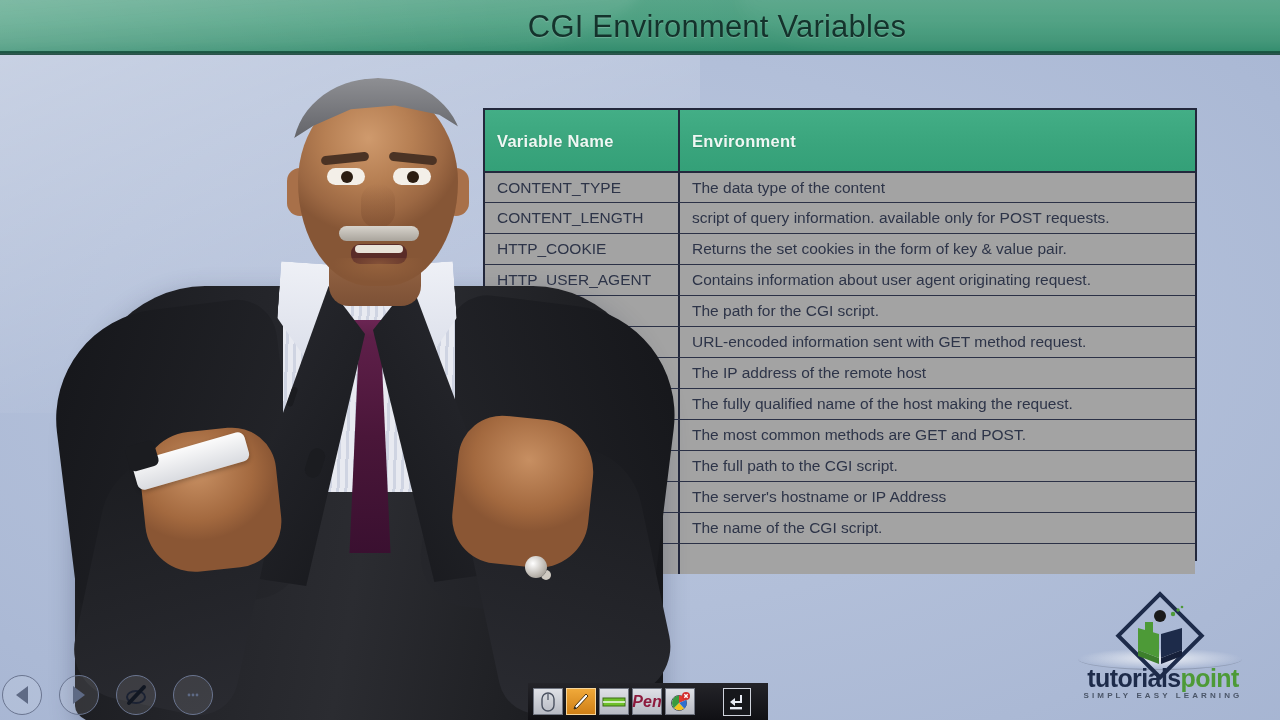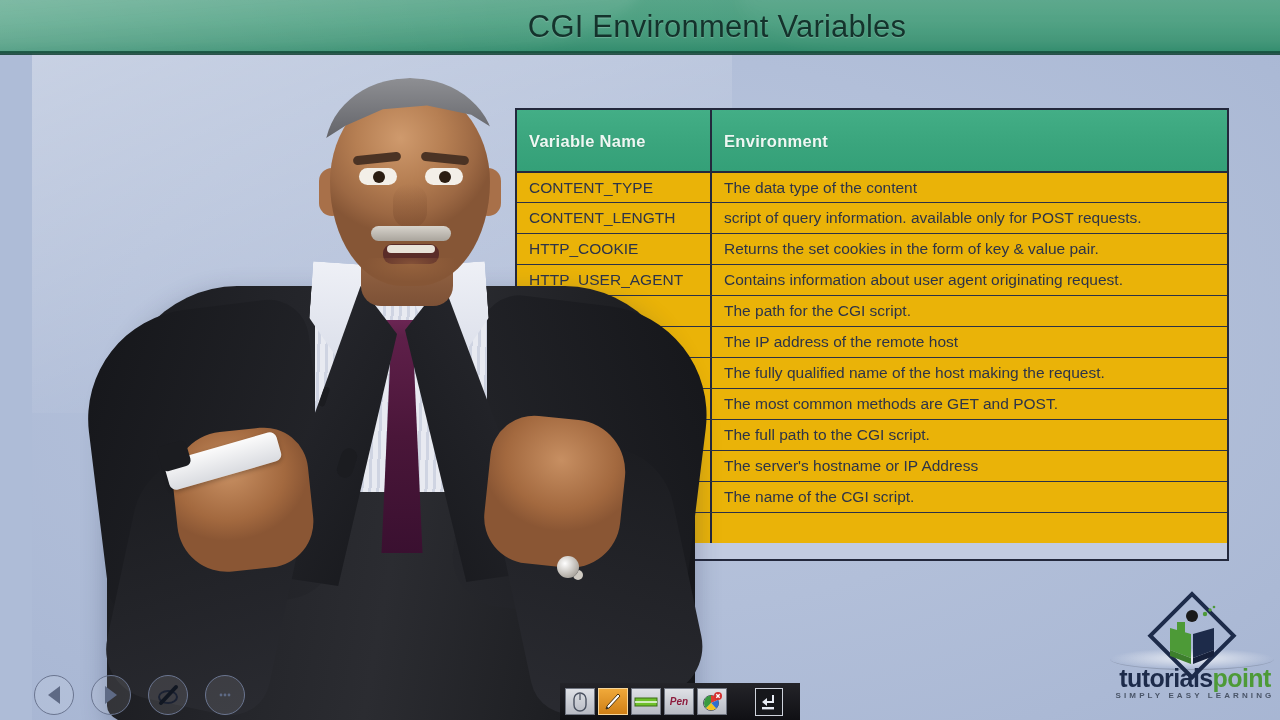--- a/index.html
+++ b/index.html
@@ -4,21 +4,21 @@
 <style>
   * { margin:0; padding:0; box-sizing:border-box; }
   html,body { width:1280px; height:720px; overflow:hidden; }
   body {
     font-family:"Liberation Sans", sans-serif;
     background:#aebcd7;
     position:relative;
   }
 
   
-  #stage { position:absolute; inset:0; overflow:hidden;margin-left:32px; }
+  #stage { position:absolute; inset:0; overflow:hidden; }
 
   
   #banner {
     position:absolute; left:0; top:0; width:1280px; height:53px;
     background:
       linear-gradient(100deg, rgba(255,255,255,.13) 0%, rgba(255,255,255,.02) 38%, rgba(255,255,255,0) 62%),
       linear-gradient(180deg, #55a487 0%, #4b9f80 42%, #3f9576 78%, #2f8a6b 100%);
     overflow:hidden;
   }
   #banner .swoosh {
@@ -71,21 +71,21 @@
   .t-head {
     height:61px;
     background:linear-gradient(180deg,#43ae86 0%,#3aa57d 55%,#34a078 100%);
   }
   .t-head .c1, .t-head .c2 {
     color:#eef7f3; font-weight:bold; font-size:16.5px;
     letter-spacing:.3px; display:flex; align-items:center;
     padding-left:12px; padding-top:2px;
     text-shadow:0 1px 1px rgba(0,0,0,.16);
   }
-  .t-body-row { height:31px; background:#eab308; }
+  .t-body-row { height:31px; background:#a3a3a3; }
   .t-body-row .c1, .t-body-row .c2 {
     color:#2d3448; font-size:15.5px; display:flex; align-items:center;
     padding-left:12px;
   }
   .c1 { width:195px; flex:0 0 195px; border-right:2px solid #23283c; height:100%; }
   .c2 { flex:1; height:100%; }
   .t-body-row + .t-body-row { border-top:1.6px solid #2b3146; }
   .t-head + .t-body-row { border-top:2px solid #23283c; }
   .t-body-row:last-child { border-bottom:none; }
   .row-blank .c1, .row-blank .c2 { color:transparent; }
@@ -272,21 +272,21 @@
   .tb {
     width:30px; height:27px; border:1px solid #6f7480;
     display:flex; align-items:center; justify-content:center;
     background:linear-gradient(180deg,#dfe1e6,#b7bac3);
   }
   .tb.active { background:linear-gradient(180deg,#f0a93a,#cf7f16); border-color:#f6d59a; }
   .tb-arrow {
     width:28px; height:28px; border:1.4px solid #cfd3dc;
     background:#16171b; display:flex; align-items:center; justify-content:center;
   }
-  .tb-txt { font-size:10px; font-weight:bold; color:#8d1b3d; font-style:italic; }
+  .tb-txt { font-size:16px; font-weight:bold; color:#8d1b3d; font-style:italic; }
 </style>
 </head>
 <body>
 
 <div id="stage">
 
   <div id="wall">
     <div class="sheen"></div>
   </div>
 
@@ -309,20 +309,24 @@
       <div class="c1">HTTP_COOKIE</div>
       <div class="c2">Returns the set cookies in the form of key &amp; value pair.</div>
     </div>
     <div class="t-row t-body-row">
       <div class="c1">HTTP_USER_AGENT</div>
       <div class="c2">Contains information about user agent originating request.</div>
     </div>
     <div class="t-row t-body-row">
       <div class="c1">PATH_INFO</div>
       <div class="c2">The path for the CGI script.</div>
+    </div>
+    <div class="t-row t-body-row">
+      <div class="c1">QUERY_STRING</div>
+      <div class="c2">URL-encoded information sent with GET method request.</div>
     </div>
     <div class="t-row t-body-row">
       <div class="c1">REMOTE_ADDR</div>
       <div class="c2">The IP address of the remote host</div>
     </div>
     <div class="t-row t-body-row">
       <div class="c1">REMOTE_HOST</div>
       <div class="c2">The fully qualified name of the host making the request.</div>
     </div>
     <div class="t-row t-body-row">

